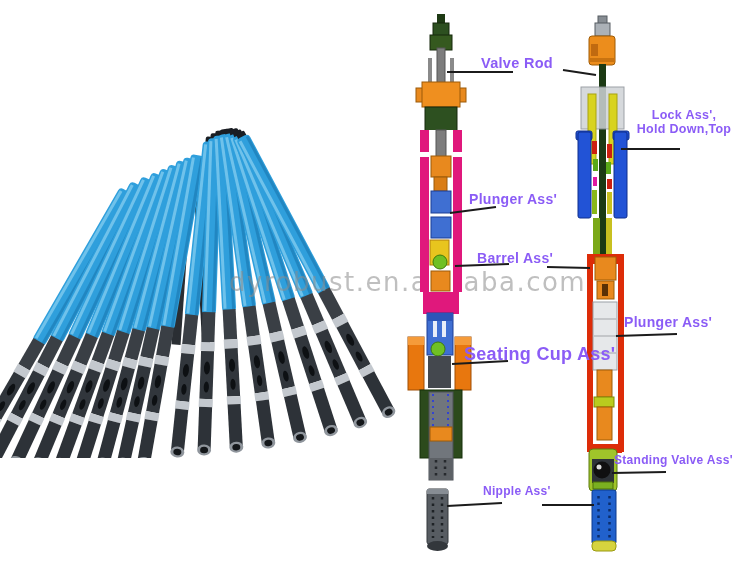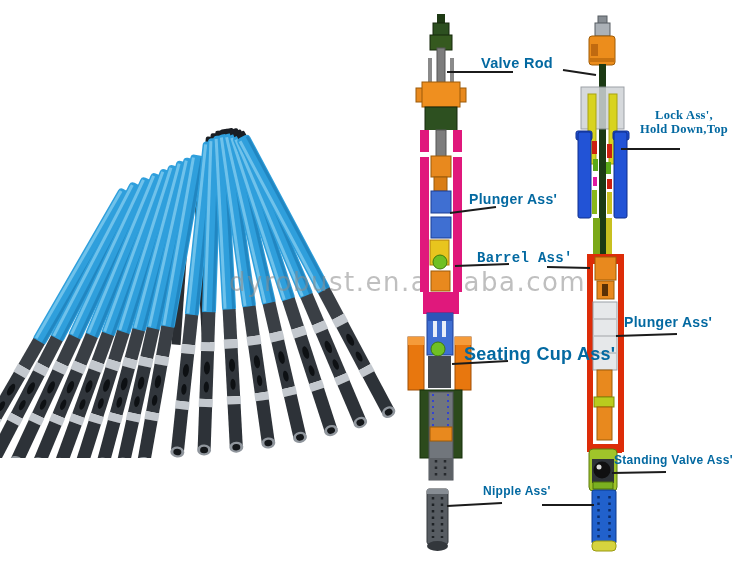--- a/index.html
+++ b/index.html
@@ -4,26 +4,26 @@
 <style>
   html,body{margin:0;padding:0;background:#fff;}
   .canvas{position:relative;width:750px;height:562px;background:#ffffff;overflow:hidden;
           font-family:"Liberation Sans",sans-serif;}
   .layer{position:absolute;left:0;top:0;}
   .watermark{position:absolute;left:229px;top:267px;z-index:2;
              font-family:"DejaVu Sans",sans-serif;font-size:26px;font-weight:400;
              color:#8c8c8c;opacity:0.55;letter-spacing:1.5px;white-space:nowrap;}
   svg.photo{z-index:1;}
   svg.diagrams{z-index:3;}
-  .label{position:absolute;z-index:4;color:#0369a1;font-weight:bold;white-space:nowrap;
+  .label{position:absolute;z-index:4;color:#8b5cf6;font-weight:bold;white-space:nowrap;
          letter-spacing:0.3px;}
   .lbl-valve-rod{left:481px;top:55px;font-size:14.5px;}
-  .lbl-lock{left:636px;top:109px;width:96px;text-align:center;font-size:12.5px;line-height:13.5px;font-family:Liberation Serif, serif;}
+  .lbl-lock{left:636px;top:109px;width:96px;text-align:center;font-size:12.5px;line-height:13.5px;}
   .lbl-plunger-left{left:469px;top:191px;font-size:14px;}
-  .lbl-barrel{left:477px;top:250px;font-size:14px;font-family:Liberation Mono, monospace;}
+  .lbl-barrel{left:477px;top:250px;font-size:14px;}
   .lbl-seating{left:464px;top:344px;font-size:18px;}
   .lbl-plunger-right{left:624px;top:314px;font-size:14px;}
   .lbl-standing{left:614px;top:453px;font-size:12px;}
   .lbl-nipple{left:483px;top:484px;font-size:12px;}
 </style>
 </head>
 <body>
 
 <div class="canvas">
 

